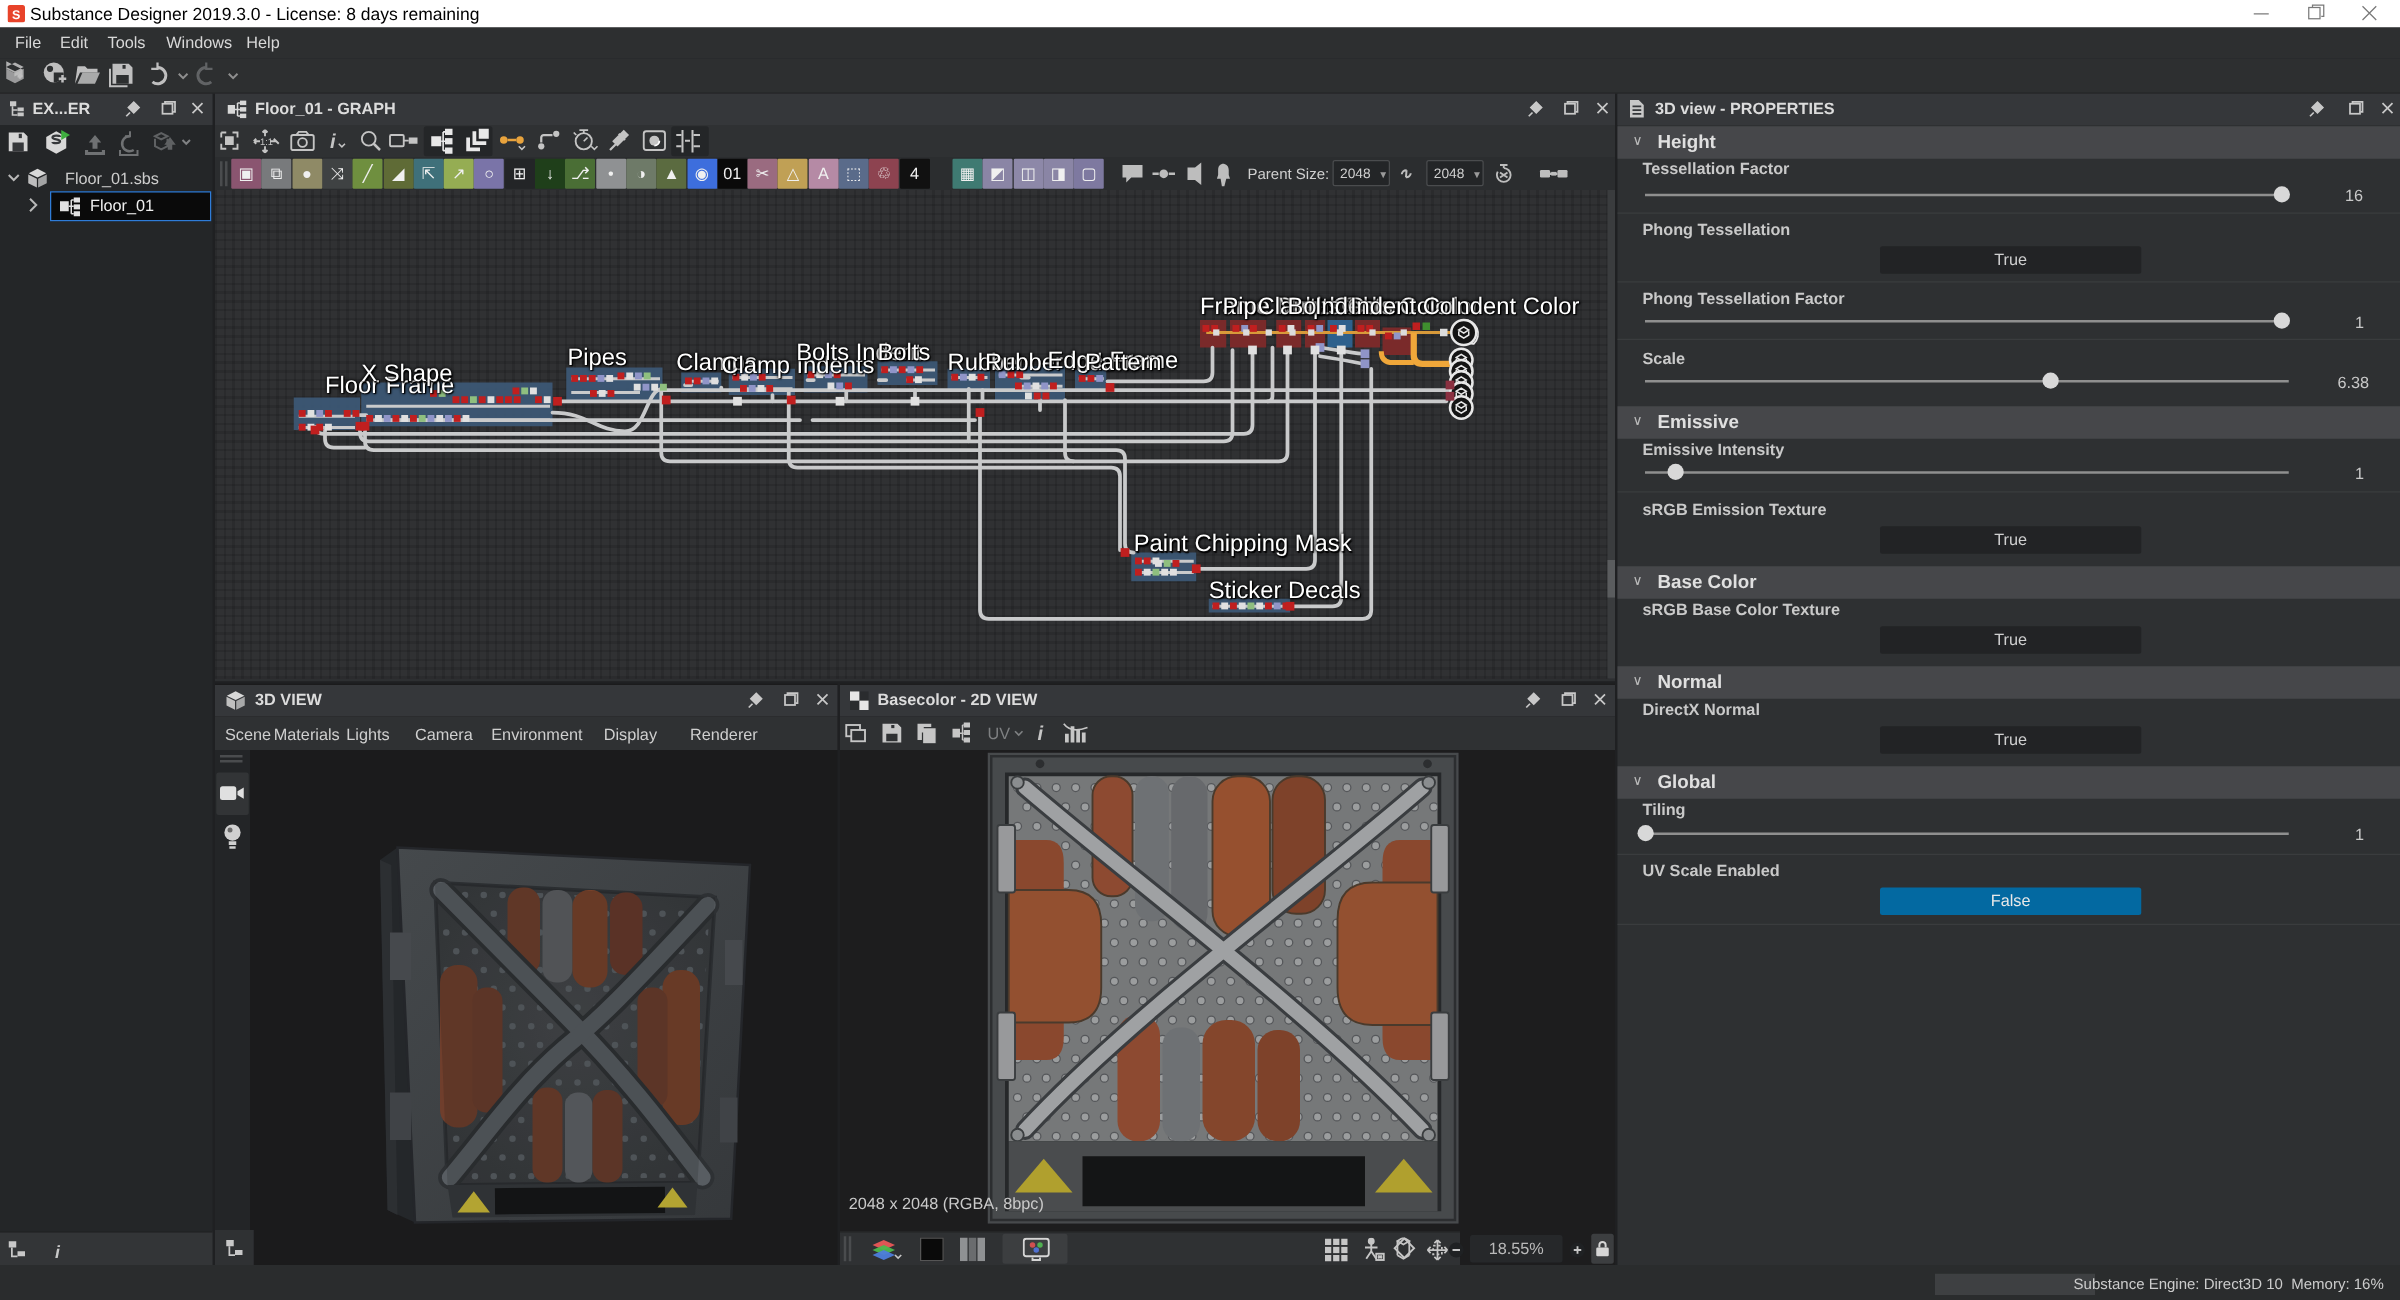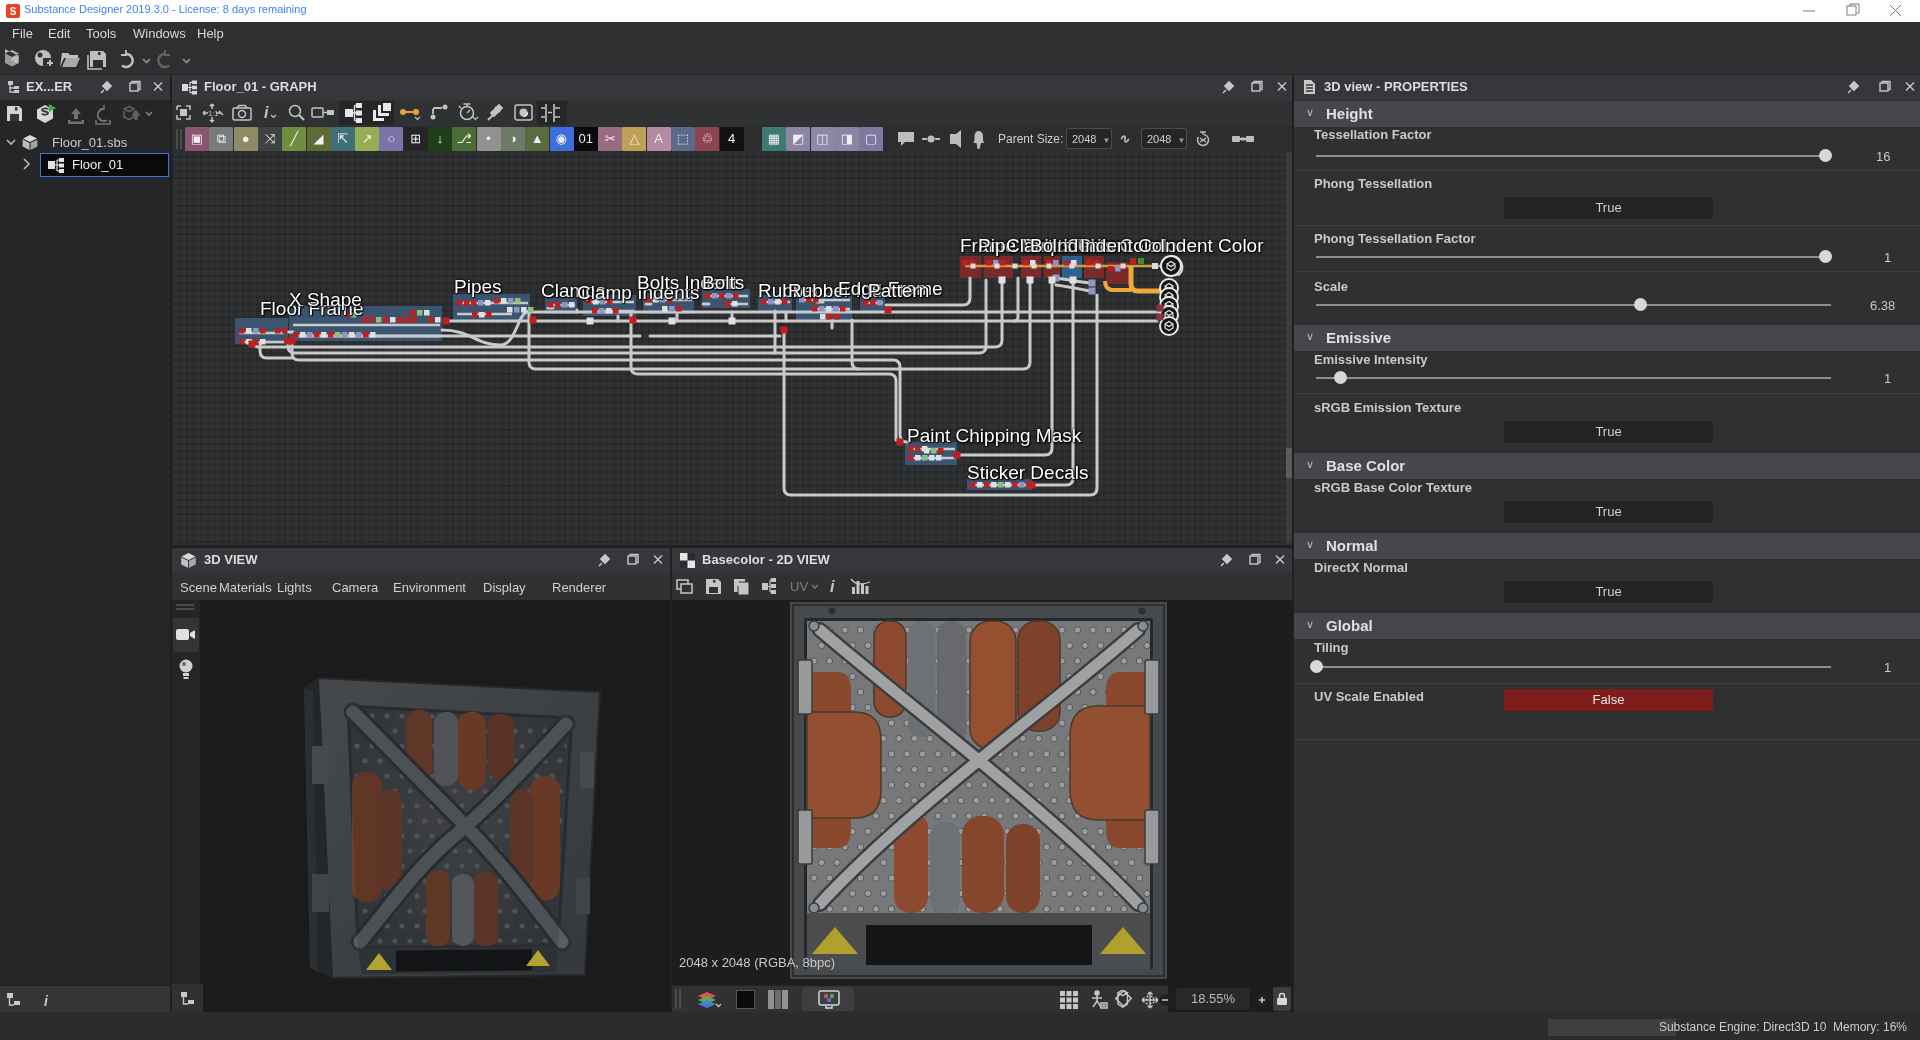--- a/index.html
+++ b/index.html
@@ -3,21 +3,21 @@
 <meta charset="utf-8">
 <style>
   * { margin:0; padding:0; box-sizing:border-box; }
   html,body { width:1920px; height:1040px; overflow:hidden; background:#1f2022;
     font-family:"Liberation Sans", sans-serif; }
   .abs { position:absolute; }
   #root { position:relative; width:1920px; height:1040px; }
 
   
   #titlebar { left:0; top:0; width:1920px; height:22px; background:#ffffff; }
-  #titlebar .ttext { position:absolute; left:24px; top:3px; font-size:11px; color:#3b82f6; }
+  #titlebar .ttext { position:absolute; left:24px; top:3px; font-size:14px; color:#000000; }
   #menubar { left:0; top:22px; width:1920px; height:25px; background:#2d2f30; }
   .mitem { position:absolute; top:4px; font-size:13px; color:#d8d8d8; }
   #toolbar { left:0; top:47px; width:1920px; height:28px; background:#2d2f30; border-bottom:1px solid #232425; }
 
   
   .phead { position:absolute; background:#35373a; color:#dcdcdc; font-size:13px; font-weight:bold; }
 
   #explorer { left:0; top:75px; width:170px; height:937px; background:#242628; }
   #graph { left:172px; top:75px; width:1120px; height:470px; background:#2d2f31; }
   #view3d { left:172px; top:547px; width:498px; height:465px; background:#1b1b1c; }
@@ -1619,21 +1619,21 @@
     <div class="sect" style="top:538px">
         <span class="chev">∨</span>
         <span class="st">Global</span>
       </div>
     <div class="plabel" style="top:565px">Tiling</div>
     <div class="slider" style="left:22px;top:591px;width:515px"></div>
     <div class="shandle" style="left:16px;top:585px"></div>
     <div class="pvalue" style="left:590px;top:585px">1</div>
     <div class="hr" style="top:608px"></div>
     <div class="plabel" style="top:614px">UV Scale Enabled</div>
-    <div class="pbtn" style="top:614px;background:#7f1d1d;color:#e8e8e8">False</div>
+    <div class="pbtn" style="top:635px;background:#0369a1;color:#e8e8e8">False</div>
     <div class="hr" style="top:664px"></div>
   </div>
 
   <div id="statusbar" class="abs">
     <div class="abs" style="left:1548px;top:7px;width:128px;height:17px;background:#3e4042"></div>
     <div class="abs" style="right:13px;top:8px;font-size:12px;color:#cccccc;white-space:nowrap">Substance Engine: Direct3D 10&nbsp;&nbsp;Memory: 16%</div>
   </div>
 
 </div>
 

